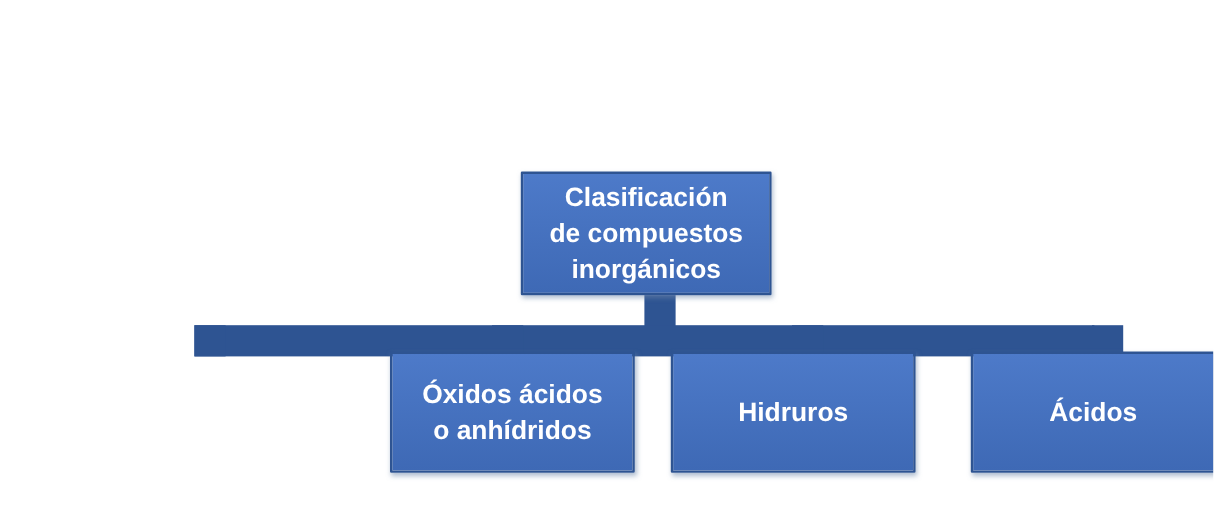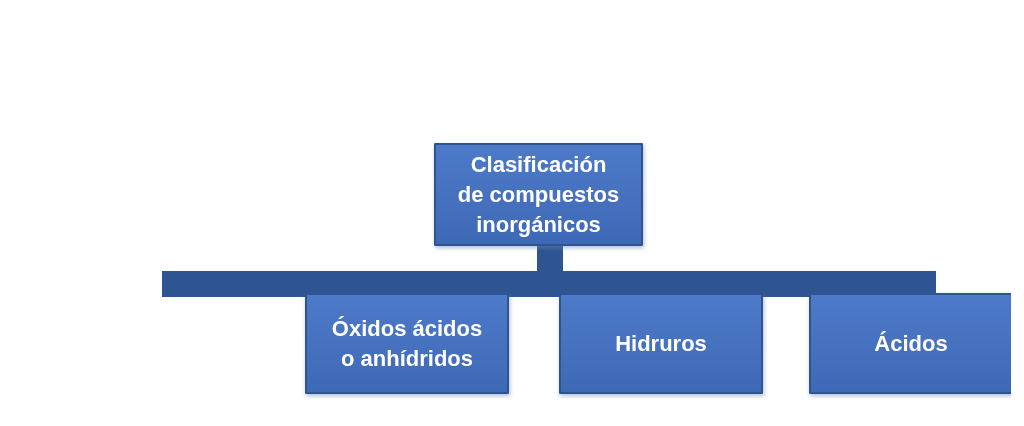--- a/index.html
+++ b/index.html
@@ -40,21 +40,21 @@
   }
   .node-root {
     left: 408px; top: 117px;
     width: 209px; height: 103px;
   }
   .node-child {
     top: 267px;
     width: 204px; height: 101px;
   }
   .node-child-0 { left: 35px; }
-  .node-child-1 { left: 279px; }
+  .node-child-1 { left: 299px; }
   .node-child-2 { left: 533px; }
   .node-child-3 { left: 783px; }
   .connector {
     position: absolute;
     background: var(--connector);
   }
   .conn-root-drop   { left: 511px; top: 220px; width: 2px; height: 27px; }
   .conn-horizontal  { left: 136px; top: 245px; width: 750px; height: 2px; }
   .conn-drop        { top: 245px; width: 2px; height: 22px; }
   .conn-drop-0 { left: 136px; }

